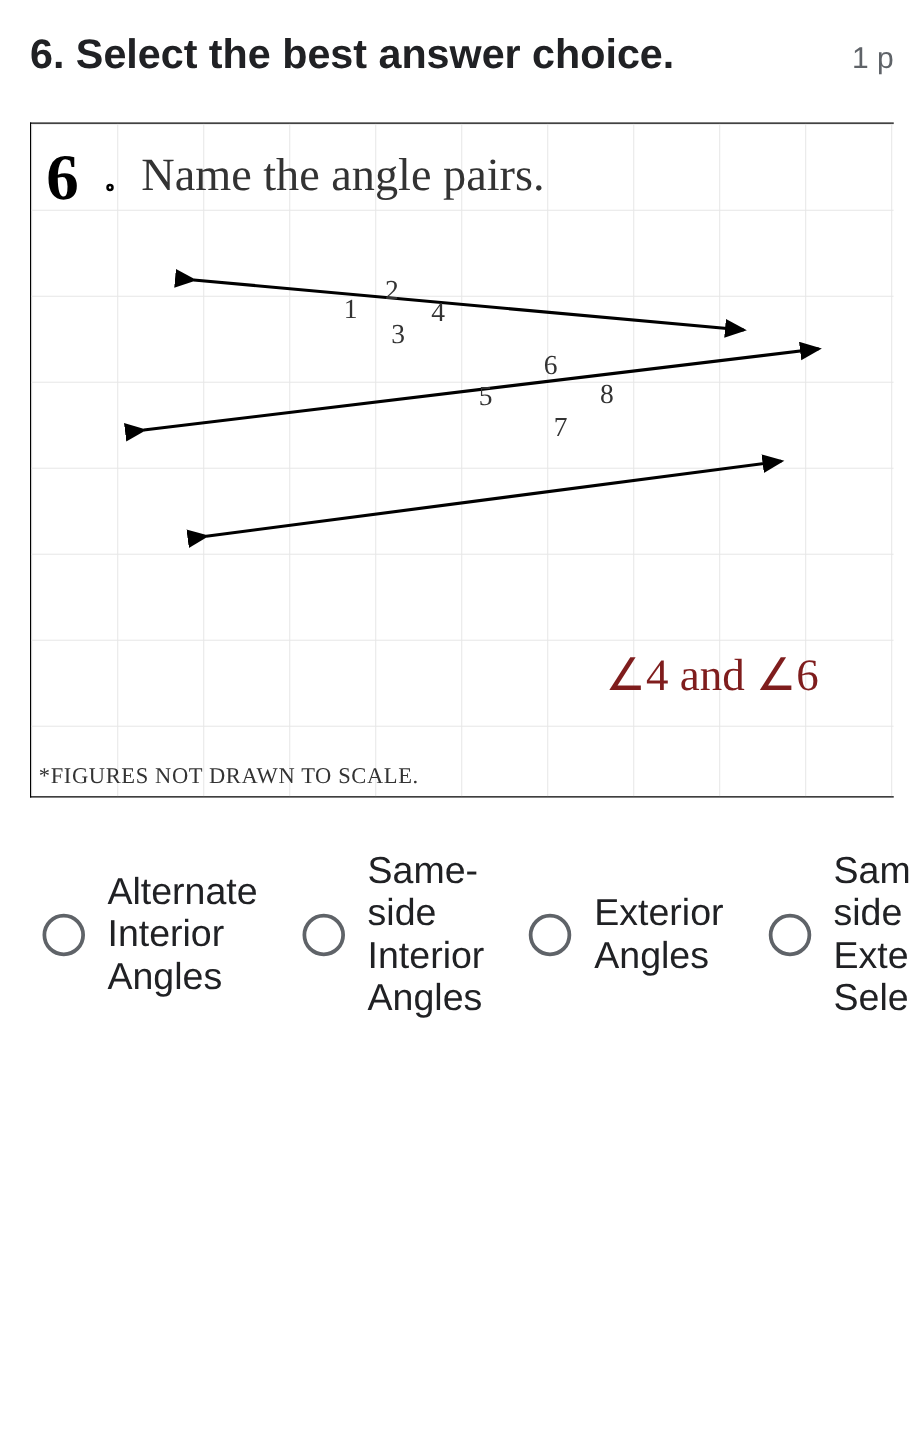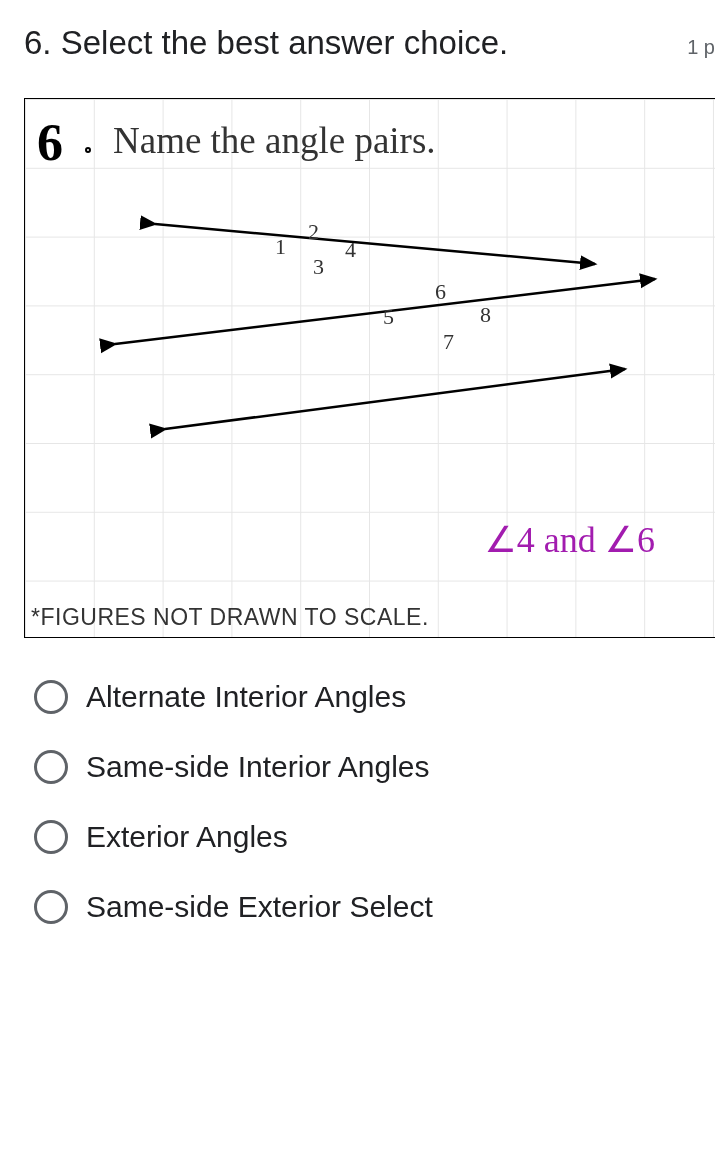--- a/index.html
+++ b/index.html
@@ -12,26 +12,26 @@
       color: #202124;
     }
     .header-row {
       display: flex;
       justify-content: space-between;
       align-items: baseline;
       margin-bottom: 36px;
     }
     .question-title {
       font-size: 33px;
-      font-weight: 400;
+      font-weight: 700;
       color: #202124;
       letter-spacing: 0px;
     }
     .points {
-      font-size: 20px;
+      font-size: 24px;
       color: #5f6368;
       letter-spacing: 0px;
     }
     .problem-box {
       border: 1.5px solid #000;
       border-right: none;
       position: relative;
       height: 540px;
       margin-bottom: 28px;
       background: #fff;
@@ -88,34 +88,34 @@
       top: 100px;
       width: 660px;
       height: 280px;
     }
     .angle-question {
       position: absolute;
       right: 60px;
       top: 420px;
       font-family: 'Comic Sans MS', 'Segoe Script', cursive;
       font-size: 36px;
-      color: #a21caf;
+      color: #7f1d1d;
     }
     .scale-note {
       position: absolute;
       left: 6px;
       bottom: 6px;
-      font-family: Liberation Sans, sans-serif;
-      font-size: 23px;
+      font-family: Liberation Serif, serif;
+      font-size: 18px;
       color: #333;
       letter-spacing: 0.5px;
     }
     .answer-options {
       display: flex;
-      flex-direction: column;
+      flex-direction: row;
       gap: 36px;
       padding-left: 10px;
       padding-top: 14px;
     }
     .option-row {
       display: flex;
       align-items: center;
       gap: 18px;
       cursor: pointer;
     }

